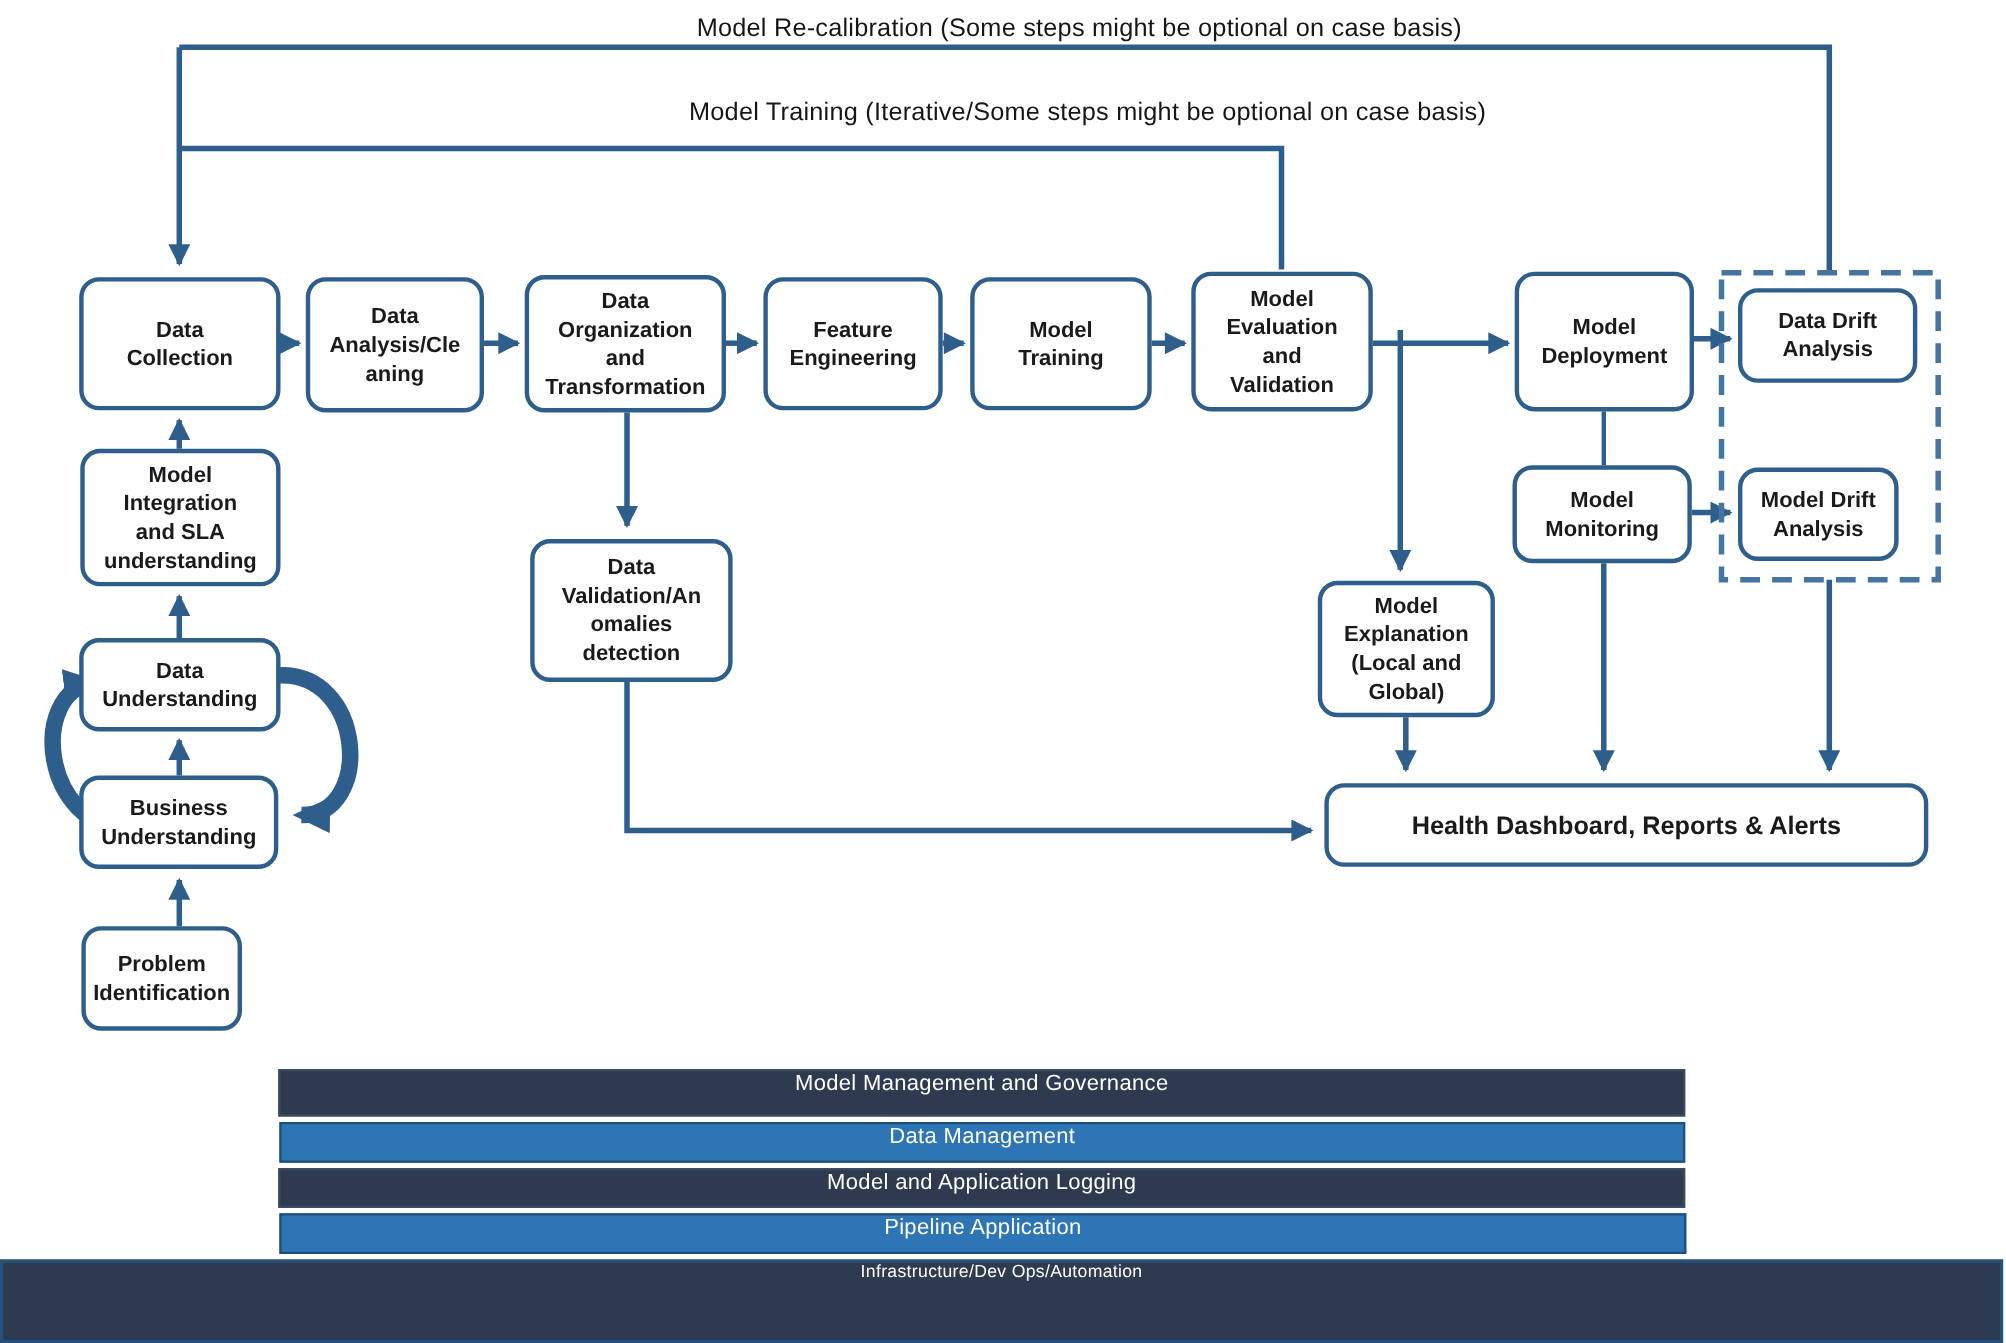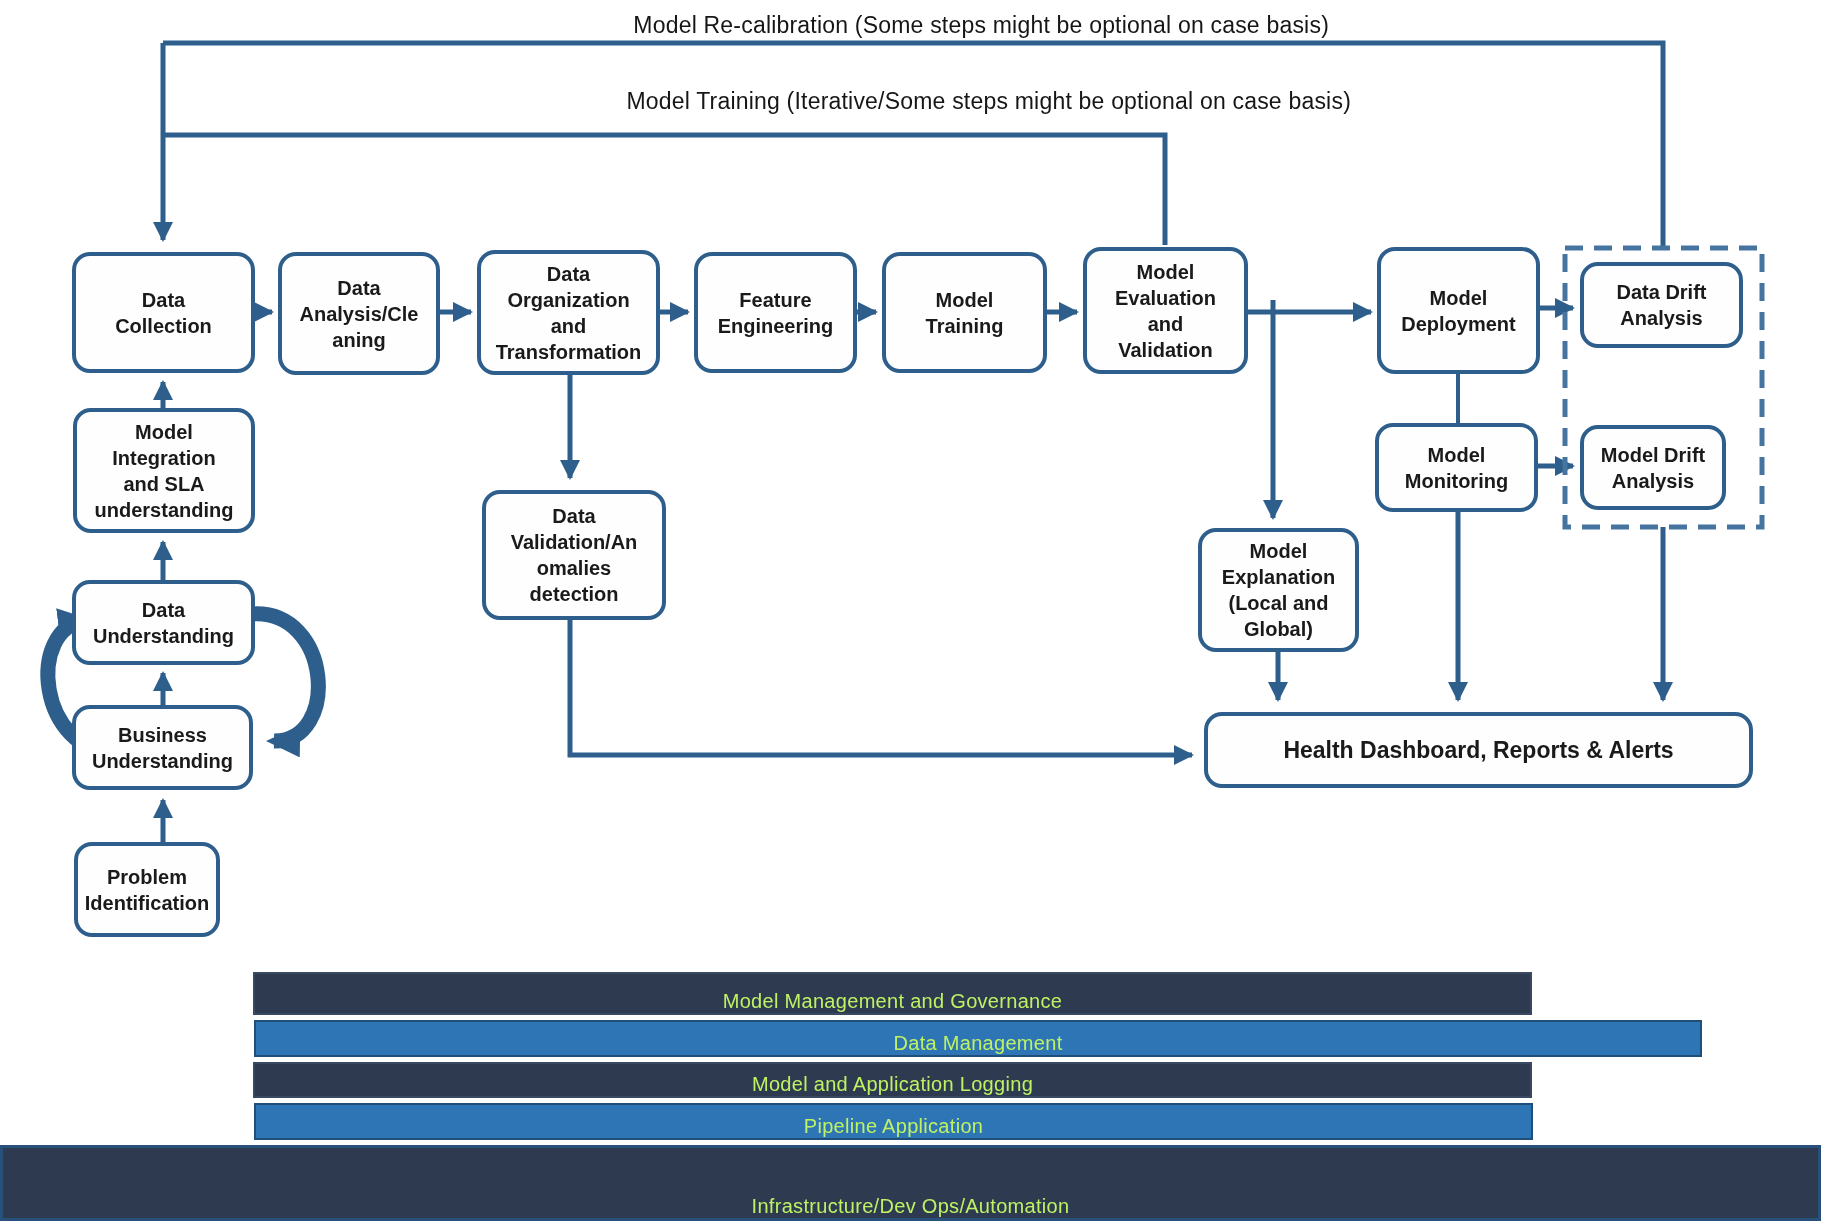--- a/index.html
+++ b/index.html
@@ -18,26 +18,26 @@
     border:4px solid #2E5F8C;border-radius:18px;
     display:flex;align-items:center;justify-content:center;text-align:center;
   }
   .node .lbl{
     white-space:pre-line;font-weight:700;color:#1a1a1a;
     font-size:20px;line-height:26px;padding:2px 4px;
   }
   .node.wide .lbl{font-size:23px;line-height:28px;}
   .layer{
     position:absolute;z-index:2;box-sizing:border-box;
-    display:flex;align-items:flex-end;justify-content:center;text-align:center;
-    color:#bef264;font-size:20px;font-weight:400;letter-spacing:.3px;
+    display:flex;align-items:flex-start;justify-content:center;text-align:center;
+    color:#ffffff;font-size:20px;font-weight:400;letter-spacing:.3px;
   }
   .layer.dark{background:#2E3A4F;border:2px solid #3A4962;}
   .layer.blue{background:#2E75B6;border:2px solid #1F4E79;}
-  .layer.base{background:#2E3A4F;border:3px solid #27507A;font-size:20px;}
+  .layer.base{background:#2E3A4F;border:3px solid #27507A;font-size:16px;}
 </style>
 </head>
 <body>
 
 <div id="canvas">
 
   <svg class="wires" width="1824" height="1221" viewBox="0 0 1824 1221">
     <defs>
       <marker id="arw" viewBox="0 0 10 10" refX="9" refY="5" markerWidth="4.2" markerHeight="4" orient="auto-start-reverse" markerUnits="strokeWidth">
         <path d="M0,0 L10,5 L0,10 z" fill="#2E5F8C"></path>
@@ -165,21 +165,21 @@
 Identification</span>
   </div>
 
   <div class="node wide" style="left:1204px;top:712px;width:549px;height:76px">
     <span class="lbl">Health Dashboard, Reports &amp; Alerts</span>
   </div>
 
   <div class="layer dark" style="left:253px;top:972px;width:1279px;height:43px">
     <span>Model Management and Governance</span>
   </div>
-  <div class="layer blue" style="left:254px;top:1020px;width:1448px;height:37px">
+  <div class="layer blue" style="left:254px;top:1020px;width:1278px;height:37px">
     <span>Data Management</span>
   </div>
   <div class="layer dark" style="left:253px;top:1062px;width:1279px;height:36px">
     <span>Model and Application Logging</span>
   </div>
   <div class="layer blue" style="left:254px;top:1103px;width:1279px;height:37px">
     <span>Pipeline Application</span>
   </div>
   <div class="layer base" style="left:0px;top:1145px;width:1821px;height:76px">
     <span>Infrastructure/Dev Ops/Automation</span>

